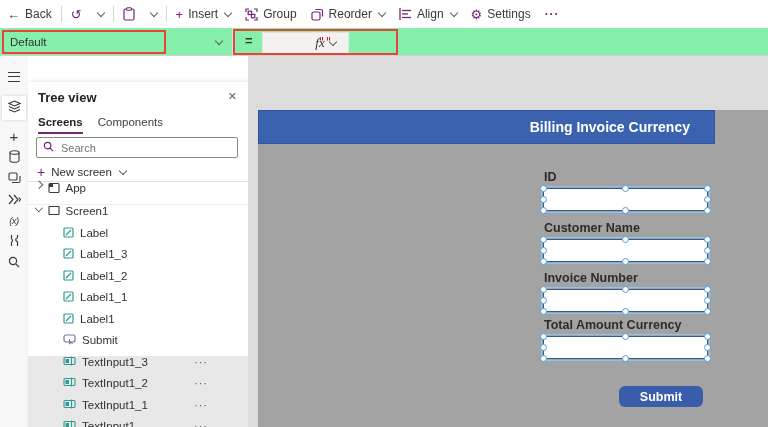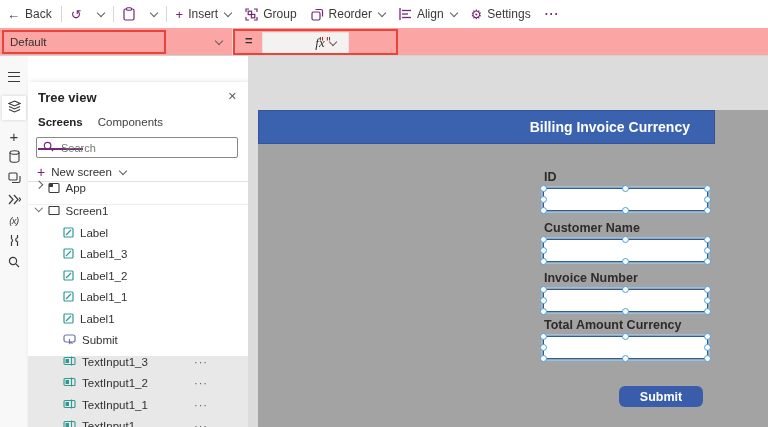--- a/index.html
+++ b/index.html
@@ -10,21 +10,21 @@
   .cmdbar{position:absolute;left:0;top:0;width:768px;height:28px;background:#fff;
     display:flex;align-items:center;font-size:12px;color:#3b3a39;}
   .cmd{display:flex;align-items:center;gap:5px;padding:0 7px;height:100%;cursor:pointer;white-space:nowrap;}
   .cmd .glyph{color:#742774;font-size:13px;line-height:1;}
   .vsep{width:1px;height:16px;background:#d8d6d4;margin:0 2px;}
   .chev{width:5px;height:5px;border-right:1.2px solid #605e5c;border-bottom:1.2px solid #605e5c;
     transform:rotate(45deg);display:inline-block;margin-left:2px;margin-top:-2px;}
   .cmd svg{display:block;}
 
   
-  .fbar{position:absolute;left:0;top:28px;width:768px;height:28px;background:#fca5a5;
+  .fbar{position:absolute;left:0;top:28px;width:768px;height:28px;background:#86efac;
     border-bottom:1px solid #d2d2d2;box-sizing:border-box;}
   .prop{position:absolute;left:0;top:0;width:233px;height:27px;border-right:1px solid #e3e1df;
     box-sizing:border-box;display:flex;align-items:center;font-size:11.5px;color:#323130;cursor:pointer;}
   .prop .txt{margin-left:10px;}
   .prop .chev{position:absolute;right:10px;}
   .eq{position:absolute;left:245px;top:5px;font-size:13px;font-weight:700;color:#323130;}
   .fxbtn{position:absolute;left:262px;top:4px;width:45px;height:20px;background:#f3f2f1;
     border:1px solid #e6e4e2;display:flex;align-items:center;justify-content:center;gap:3px;cursor:pointer;padding-left:40px;}
   .fxbtn .fx{font-family:"Liberation Serif",serif;font-style:italic;font-size:13px;color:#323130;}
   .formula{position:absolute;left:318px;top:7px;font-size:11.5px;color:#a81c1c;font-family:"DejaVu Sans Mono",monospace;}
@@ -43,21 +43,21 @@
   .burger:after{content:"";position:absolute;left:0;top:3.2px;width:12px;height:1.5px;background:#3b3a39;}
   .railplus{font-size:15px;color:#3b3a39;}
   .varx{font-size:9.5px;font-style:italic;color:#3b3a39;letter-spacing:-0.5px;}
 
   
   .panel{position:absolute;left:28px;top:58px;width:220px;height:369px;background:#fff;
     box-shadow:2px 0 5px rgba(0,0,0,.15);font-size:11.5px;color:#323130;margin-top:24px;}
   .panel-title{position:absolute;left:10px;top:8px;font-size:13px;font-weight:700;color:#252423;}
   .panel-close{position:absolute;right:11px;top:8px;font-size:11px;color:#605e5c;cursor:pointer;}
   .tabs{position:absolute;left:10px;top:34px;display:flex;gap:15px;}
-  .tab{padding-bottom:20px;cursor:pointer;color:#424242;}
+  .tab{padding-bottom:4px;cursor:pointer;color:#424242;}
   .tab.active{font-weight:700;color:#242424;border-bottom:2px solid #742774;}
   .searchbox{position:absolute;left:8px;top:55px;width:202px;height:21px;border:1px solid #8a8886;
     border-radius:2px;display:flex;align-items:center;gap:5px;padding:1px 6px;box-sizing:border-box;}
   .searchbox input{border:none;outline:none;flex:1;font-size:11px;color:#323130;background:transparent;
     font-family:"Liberation Sans",sans-serif;}
   .newscreen{position:absolute;left:9px;top:83px;display:flex;align-items:center;gap:6px;cursor:pointer;}
   .newscreen .plus{color:#742774;font-size:14px;line-height:1;}
   .rows{position:absolute;left:0;top:99px;right:0;border-top:1px solid #e1dfdd;}
   .row{height:21.5px;display:flex;position:relative;cursor:pointer;}
   .row .tchev{margin-left:8px;width:4.5px;height:4.5px;border-right:1.1px solid #605e5c;

